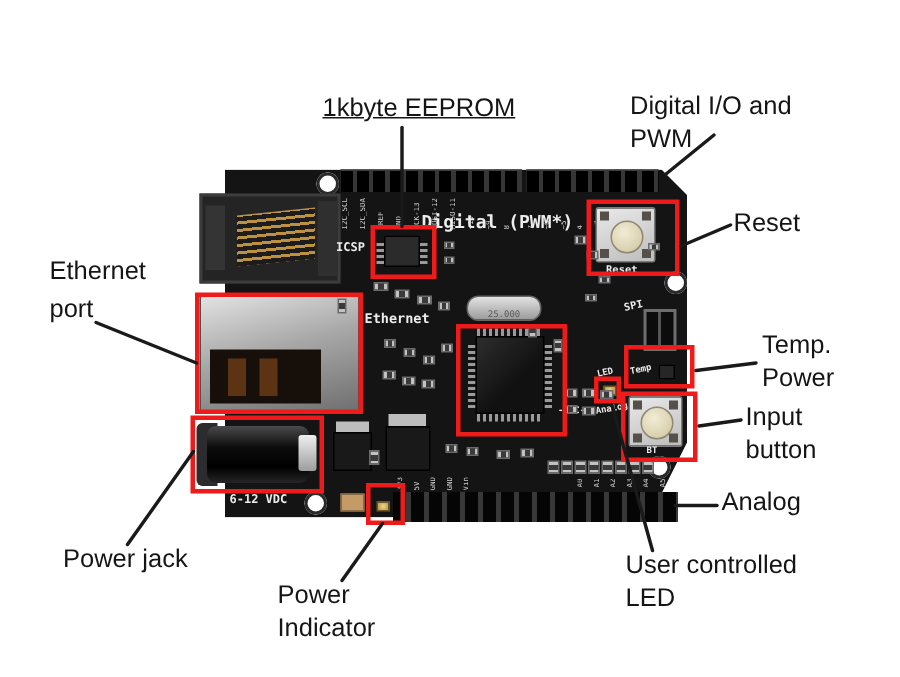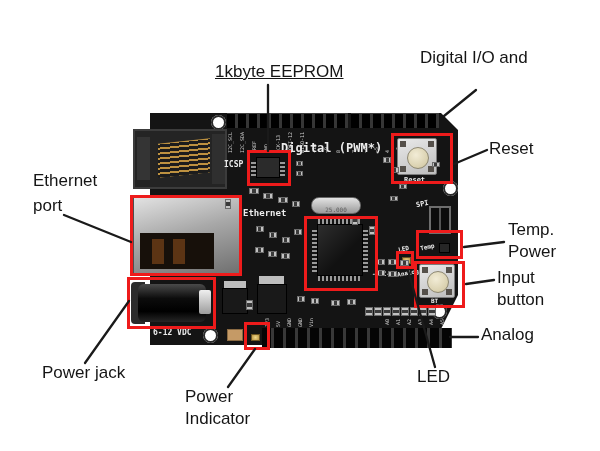--- a/index.html
+++ b/index.html
@@ -232,22 +232,23 @@
       <line x1="464" y1="247" x2="504" y2="242"></line>
       <line x1="466" y1="284" x2="494" y2="280"></line>
       <line x1="450" y1="337" x2="478" y2="337"></line>
       <line x1="408" y1="270" x2="435" y2="367"></line>
     </g>
   </svg>
 
   <div class="label" style="left:215px;top:61px;text-decoration:underline;">
     <div>1kbyte EEPROM</div>
   </div>
-  <div class="label" style="left:420px;top:47px;">
+  <div class="label" style="left:420px;top:60px;">
     <div>Digital I/O and</div>
+    <div>PWM</div>
   </div>
   <div class="label" style="left:489px;top:138px;">
     <div>Reset</div>
   </div>
   <div class="label" style="left:33px;top:168px;line-height:25px;">
     <div>Ethernet</div>
     <div>port</div>
   </div>
   <div class="label" style="left:42px;top:362px;">
     <div>Power jack</div>
@@ -261,16 +262,17 @@
     <div>Power</div>
   </div>
   <div class="label" style="left:497px;top:267px;">
     <div>Input</div>
     <div>button</div>
   </div>
   <div class="label" style="left:481px;top:324px;">
     <div>Analog</div>
   </div>
   <div class="label" style="left:417px;top:366px;">
+    <div>User controlled</div>
     <div>LED</div>
   </div>
 
 </div>
 
 </body></html>

